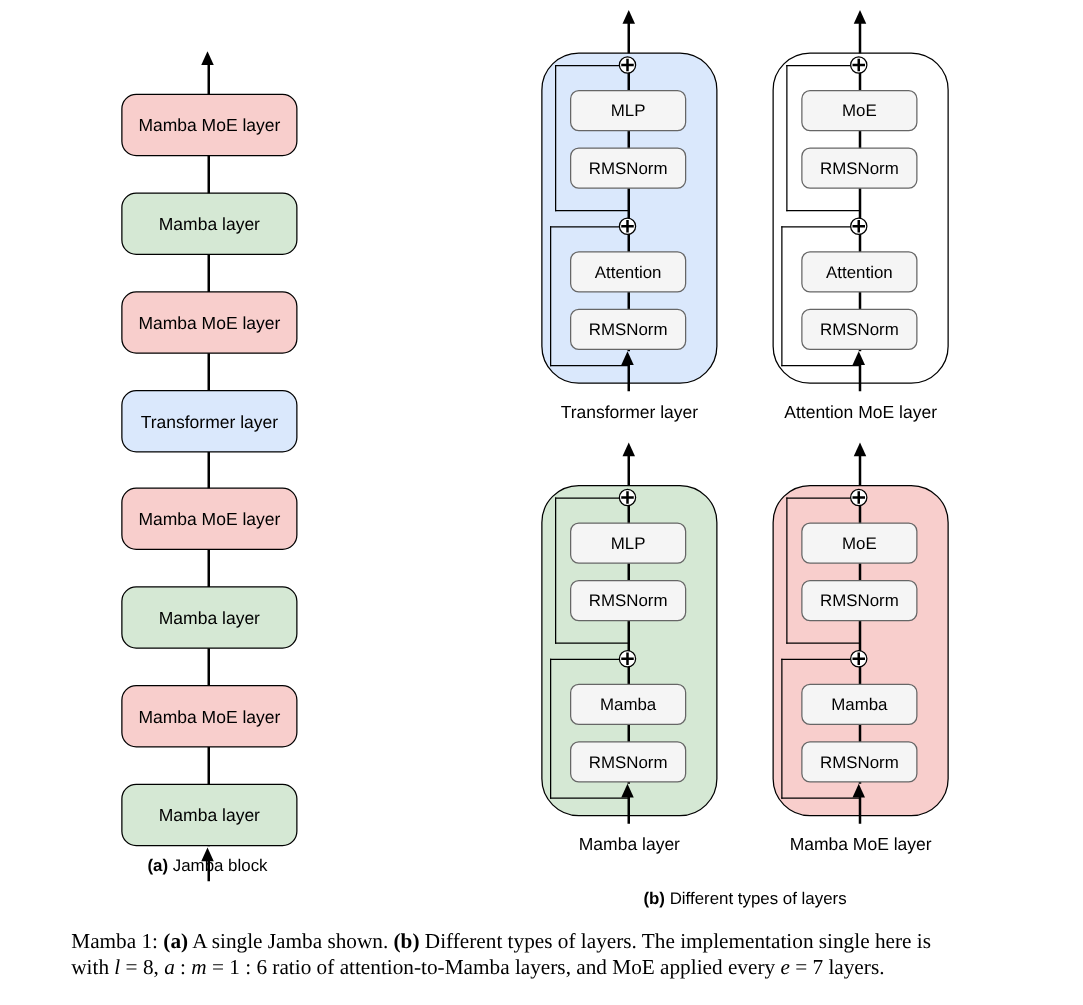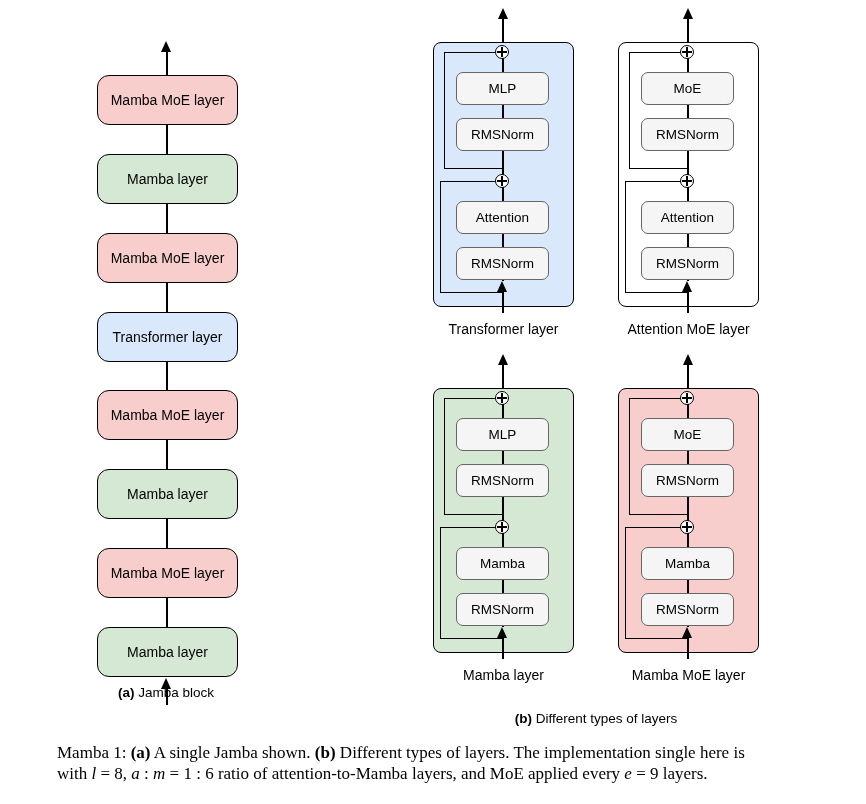--- a/index.html
+++ b/index.html
@@ -20,21 +20,21 @@
 
   
   .abox{position:absolute;left:97px;width:141px;height:50px;box-sizing:border-box;
         border:1.5px solid #000;border-radius:12px;z-index:2;
         display:flex;align-items:center;justify-content:center;font-size:14px;}
   .sub-caption{position:absolute;text-align:center;font-size:13.5px;}
 
   
   .bdiag{position:absolute;width:141px;height:333px;}
   .dcontainer{position:absolute;left:0;top:34px;width:141px;height:265px;box-sizing:border-box;
-              border:1.5px solid #000;border-radius:8px;}
+              border:1.5px solid #000;border-radius:30px;}
   .center-line{left:68px;top:14px;height:224px;z-index:1;}
   .in-line{left:68px;top:244px;height:26px;z-index:0;}
   .in-tri{left:63px;top:238px;z-index:3;}
   .skip{position:absolute;box-sizing:border-box;z-index:1;
         border:1.5px solid var(--line,#000);border-right:none;background:transparent;}
   .skip-upper{left:10px;top:9px;width:59px;height:117px;}
   .skip-lower{left:6px;top:138px;width:63px;height:112px;}
   .cplus{position:absolute;left:61px;width:12px;height:12px;background:#fff;
          border:1.3px solid var(--line,#000);border-radius:50%;z-index:3;}
   .cplus::before{content:"";position:absolute;left:1px;right:1px;top:50%;height:1.2px;
@@ -150,16 +150,16 @@
         <div class="iblock" style="top:204px;">RMSNorm</div>
       </div>
       <div class="dlabel">Mamba MoE layer</div>
     </div>
 
     <div class="sub-caption" style="left:433px;top:711px;width:326px;"><span style="font-weight: bold;">(b) </span><span>Different types of layers</span></div>
   </section>
 
   <div class="fig-caption">
     <div><span>Mamba 1: </span><span style="font-weight: bold;">(a)</span><span> A single Jamba shown. </span><span style="font-weight: bold;">(b)</span><span> Different types of layers. The implementation single here is</span></div>
-    <div><span>with </span><span style="font-style: italic;">l</span><span> = 8, </span><span style="font-style: italic;">a</span><span> : </span><span style="font-style: italic;">m</span><span> = 1 : 6 ratio of attention-to-Mamba layers, and MoE applied every </span><span style="font-style: italic;">e</span><span> = 9 layers.</span></div>
+    <div><span>with </span><span style="font-style: italic;">l</span><span> = 8, </span><span style="font-style: italic;">a</span><span> : </span><span style="font-style: italic;">m</span><span> = 1 : 6 ratio of attention-to-Mamba layers, and MoE applied every </span><span style="font-style: italic;">e</span><span> = 7 layers.</span></div>
   </div>
 
 </div>
 
 </body></html>

